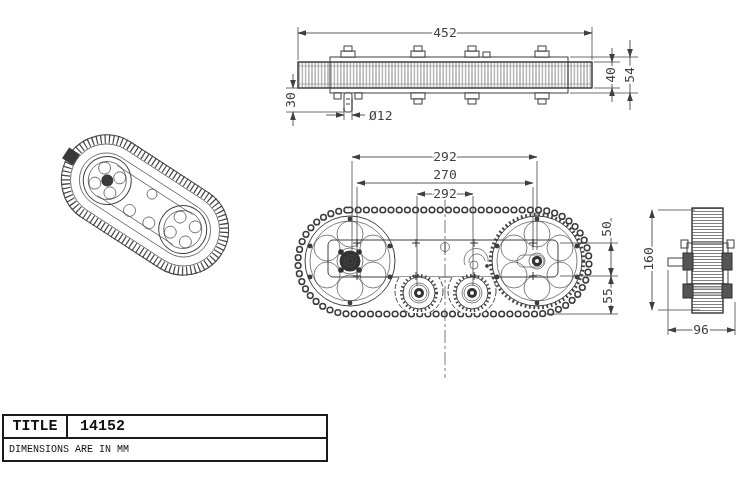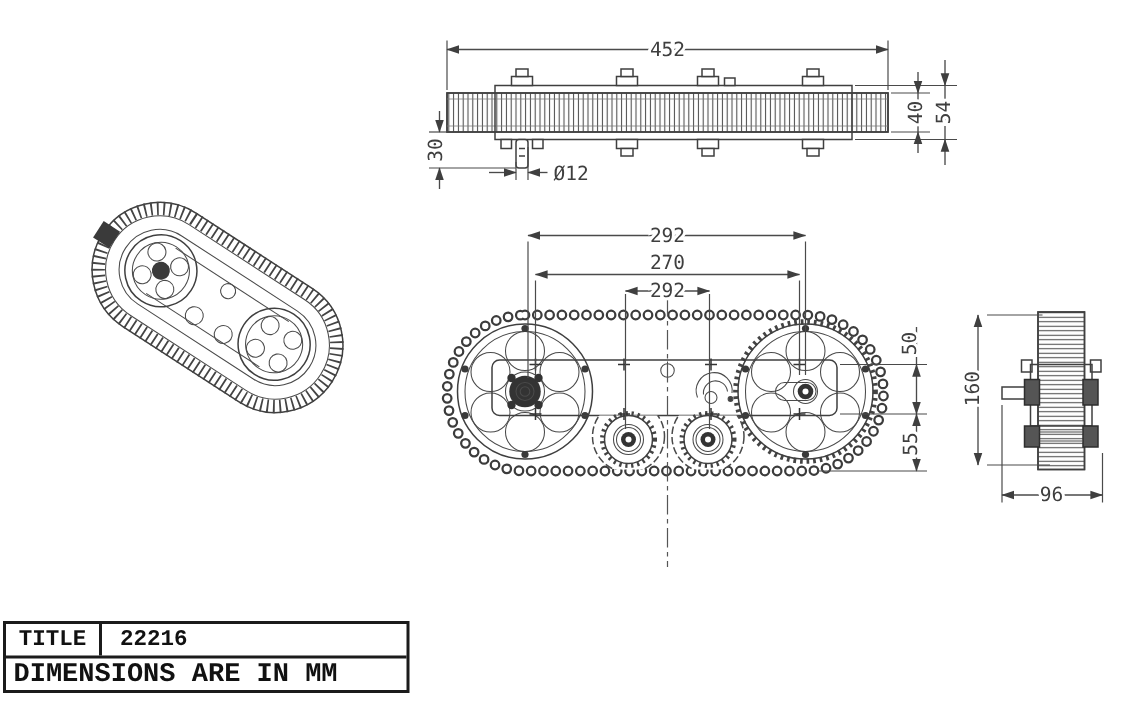--- a/index.html
+++ b/index.html
@@ -7,28 +7,28 @@
        font-family:"Liberation Mono","DejaVu Sans Mono",monospace;}
   #sheet{position:absolute;left:0;top:0;}
   svg .ln{stroke:#3f3f3f;stroke-width:1;fill:none;}
   svg .thin{stroke:#4a4a4a;stroke-width:.7;fill:none;}
   svg .dimln{stroke:#4a4a4a;stroke-width:.9;fill:none;}
   svg .ext{stroke:#4a4a4a;stroke-width:.8;fill:none;}
   svg .cl{stroke:#555;stroke-width:.8;fill:none;stroke-dasharray:13 3 3 3;}
   svg text.dim{font-family:"DejaVu Sans Mono",monospace;font-size:13px;fill:#3f3f3f;
        stroke:#ffffff;stroke-width:4px;paint-order:stroke;text-anchor:middle;}
   svg text.dimL{text-anchor:start;}
-  .tblock{position:absolute;left:2px;top:414px;width:271px;height:48px;
+  .tblock{position:absolute;left:2px;top:414px;width:326px;height:48px;
           border:2px solid #1b1b1b;box-sizing:border-box;background:#fff;
           display:grid;grid-template-rows:23px 1fr;color:#111;}
   .tb-row1{display:grid;grid-template-columns:64px 1fr;border-bottom:2px solid #1b1b1b;}
   .tb-cell{display:flex;align-items:center;font-weight:bold;font-size:15px;white-space:pre;}
   .tb-c1{justify-content:center;border-right:2px solid #1b1b1b;}
   .tb-c2{padding-left:12px;gap:14px;}
-  .tb-row2{display:flex;align-items:center;padding-left:5px;font-weight:bold;font-size:18px;}
+  .tb-row2{display:flex;align-items:center;padding-left:5px;font-weight:normal;font-size:10px;}
 </style>
 </head>
 <body>
 
 <svg id="sheet" width="750" height="478" viewBox="0 0 750 478">
   <defs>
     <marker id="arr" viewBox="0 0 10 10" refX="9" refY="5" markerWidth="10" markerHeight="10" orient="auto-start-reverse">
         <path d="M0 1.8 L9.5 5 L0 8.2 Z" fill="#3f3f3f"></path>
       </marker>
     <pattern id="vh" width="3.2" height="8" patternUnits="userSpaceOnUse">
@@ -305,17 +305,17 @@
     <line x1="735" y1="302" x2="735" y2="335" class="ext"></line>
     <line x1="668" y1="330" x2="735" y2="330" class="dimln" marker-start="url(#arr)" marker-end="url(#arr)"></line>
     <text class="dim" x="701" y="334">96</text>
   </g>
 </svg>
 
 <div class="tblock">
   <div class="tb-row1">
     <div class="tb-cell tb-c1">TITLE</div>
     <div class="tb-cell tb-c2">
-      <span>22216</span>
+      <span>14152</span>
     </div>
   </div>
   <div class="tb-row2">DIMENSIONS ARE IN MM</div>
 </div>
 
 </body></html>

